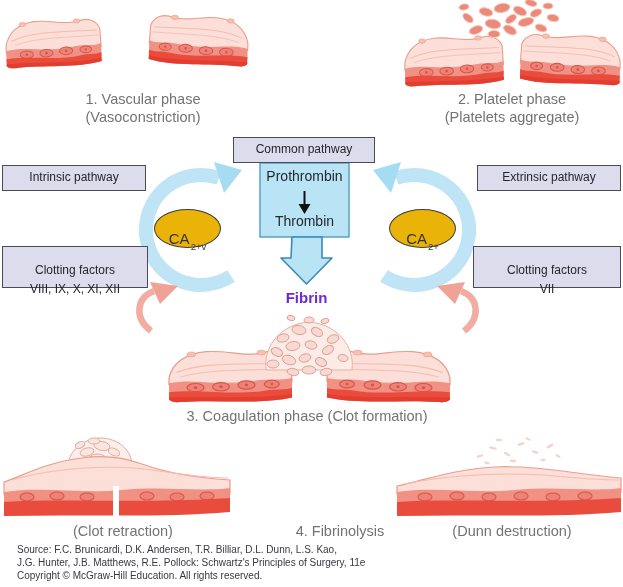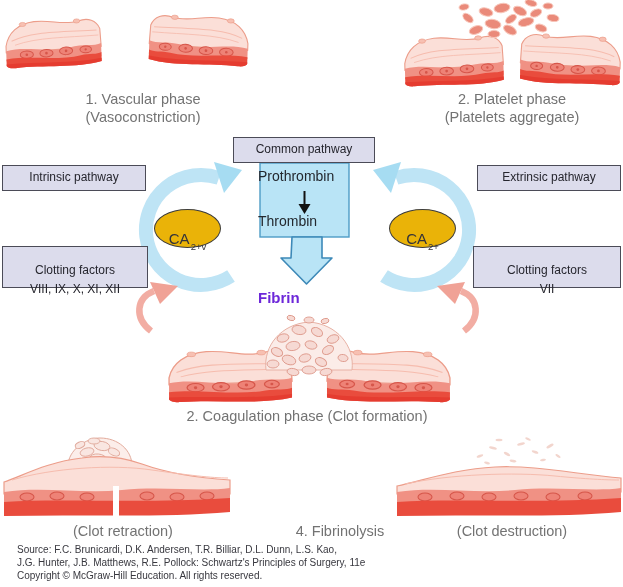--- a/index.html
+++ b/index.html
@@ -10,21 +10,21 @@
   svg{display:block;}
   .overlay{position:absolute;left:0;top:0;z-index:1;pointer-events:none;}
   .art{position:absolute;z-index:1;}
   .box{
     position:absolute;z-index:2;background:#dcdcec;border:1.6px solid #4b4b57;
     color:#26262e;font-size:12px;text-align:center;box-sizing:border-box;
   }
   .box.single{line-height:23px;height:26px;}
   .box.double{padding-top:14px;line-height:19px;height:42px;}
   .flow-text{
-    position:absolute;z-index:2;color:#23282e;font-size:14px;text-align:left;
+    position:absolute;z-index:2;color:#23282e;font-size:14px;text-align:center;
   }
   .fibrin{font-weight:bold;font-size:15px;color:#6d28d9;}
   .ellipse{
     position:absolute;z-index:2;width:67px;height:39px;border-radius:50%;
     background:#eab308;border:1.6px solid #3d3d3d;box-sizing:border-box;
     display:flex;align-items:flex-end;justify-content:center;
     color:#33333a;font-size:15px;
   }
   .ellipse sup{font-size:9.5px;line-height:0;margin-left:1px;}
   .cap{
@@ -232,25 +232,25 @@
   <div class="flow-text" style="left:258px;top:168px;width:93px">Prothrombin</div>
   <div class="flow-text" style="left:258px;top:213px;width:93px">Thrombin</div>
   <div class="flow-text fibrin" style="left:258px;top:289px;width:97px">Fibrin</div>
 
   <div class="cap" style="left:43px;top:91px">1. Vascular phase</div>
   <div class="cap" style="left:43px;top:109px">(Vasoconstriction)</div>
 
   <div class="cap" style="left:412px;top:91px">2. Platelet phase</div>
   <div class="cap" style="left:412px;top:109px">(Platelets aggregate)</div>
 
-  <div class="cap wide" style="left:157px;top:408px">2. Coagulation phase (Clot formation)</div>
+  <div class="cap wide" style="left:157px;top:408px">3. Coagulation phase (Clot formation)</div>
 
   <div class="cap" style="left:23px;top:523px">(Clot retraction)</div>
   <div class="cap" style="left:240px;top:523px">4. Fibrinolysis</div>
-  <div class="cap" style="left:412px;top:523px">(Clot destruction)</div>
+  <div class="cap" style="left:412px;top:523px">(Dunn destruction)</div>
 
   <div class="source">
     <div>Source: F.C. Brunicardi, D.K. Andersen, T.R. Billiar, D.L. Dunn, L.S. Kao,</div>
     <div>J.G. Hunter, J.B. Matthews, R.E. Pollock: Schwartz's Principles of Surgery, 11e</div>
     <div>Copyright © McGraw-Hill Education. All rights reserved.</div>
   </div>
 
 </div>
 
 </body></html>

